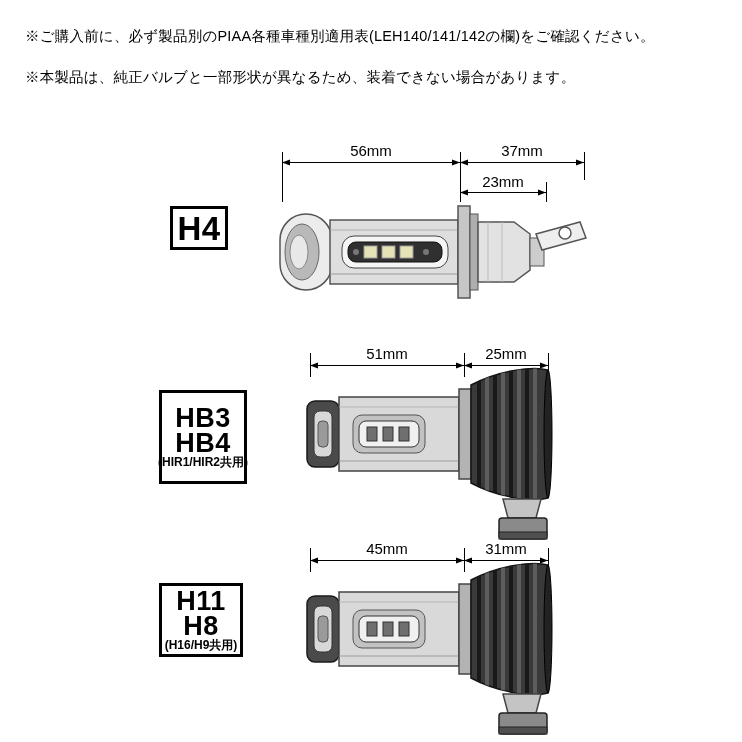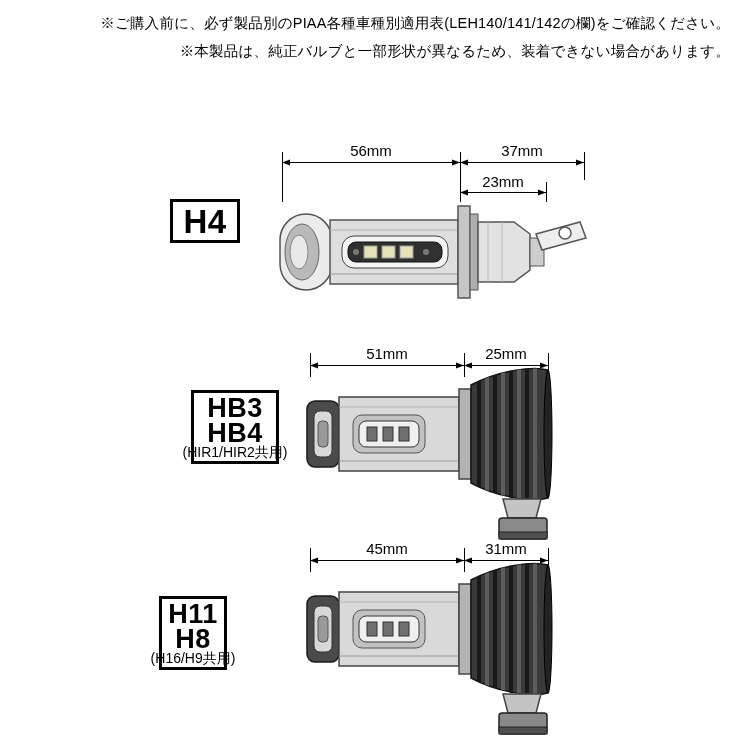--- a/index.html
+++ b/index.html
@@ -9,47 +9,46 @@
     width: 742px;
     height: 742px;
     background: #ffffff;
     color: #000;
     font-family: "Liberation Sans", sans-serif;
     overflow: hidden;
   }
   .abs { position: absolute; }
   .notices { position: absolute; left: 8px; top: 7px; width: 726px; }
   .notices p {
-    margin: 4px;
+    margin: 17px;
     font-size: 14.5px;
     line-height: 24px;
     font-weight: 500;
     letter-spacing: 0.2px;
     white-space: nowrap;
-    text-align: right;
   }
   .notices p.indent { padding-left: 15px; }
 
   .label-box {
     position: absolute;
     border: 3px solid #000;
     background: #fff;
     display: flex;
     flex-direction: column;
     align-items: center;
     justify-content: center;
     text-align: center;
   }
   .label-box .big { font-weight: bold; line-height: 1; letter-spacing: 0.5px; }
-  #box-h4 { left: 170px; top: 199px; width: 70px; height: 44px; }
+  #box-h4 { left: 170px; top: 206px; width: 58px; height: 44px; }
   #box-h4 .big { font-size: 33px; }
-  #box-hb  { left: 159px; top: 390px; width: 88px; height: 74px; margin-left: 32px; }
-  #box-h11 { left: 159px; top: 596px; width: 68px; height: 74px; }
+  #box-hb  { left: 159px; top: 390px; width: 88px; height: 94px; }
+  #box-h11 { left: 159px; top: 583px; width: 84px; height: 74px; }
   #box-hb .big, #box-h11 .big { font-size: 27px; line-height: 25px; }
-  .label-box .small { font-size: 14px; font-weight: normal; line-height: 13px; white-space: nowrap; }
+  .label-box .small { font-size: 12px; font-weight: bold; line-height: 13px; white-space: nowrap; }
 
   svg text {
     font-family: "Liberation Sans", sans-serif;
     font-size: 15px;
     fill: #000;
     text-anchor: middle;
   }
 </style>
 </head>
 <body>

